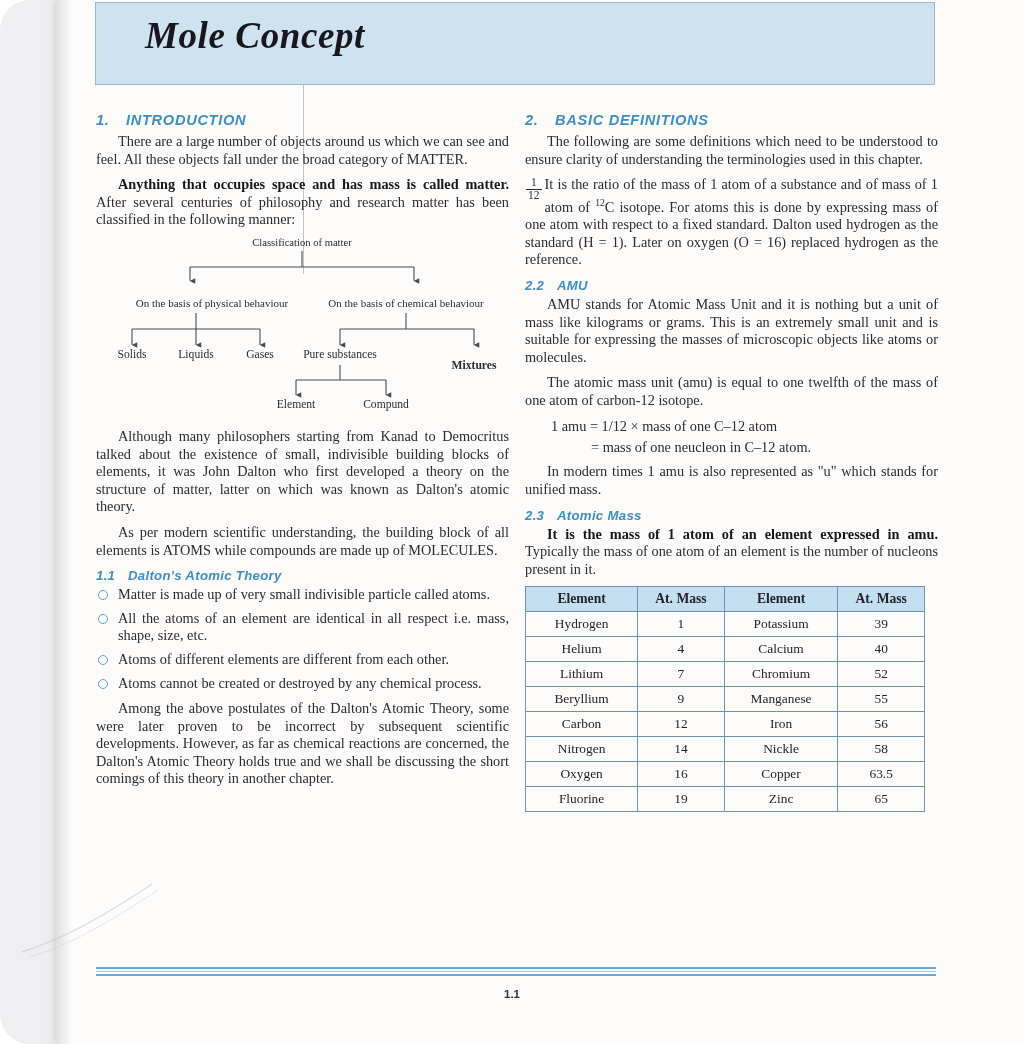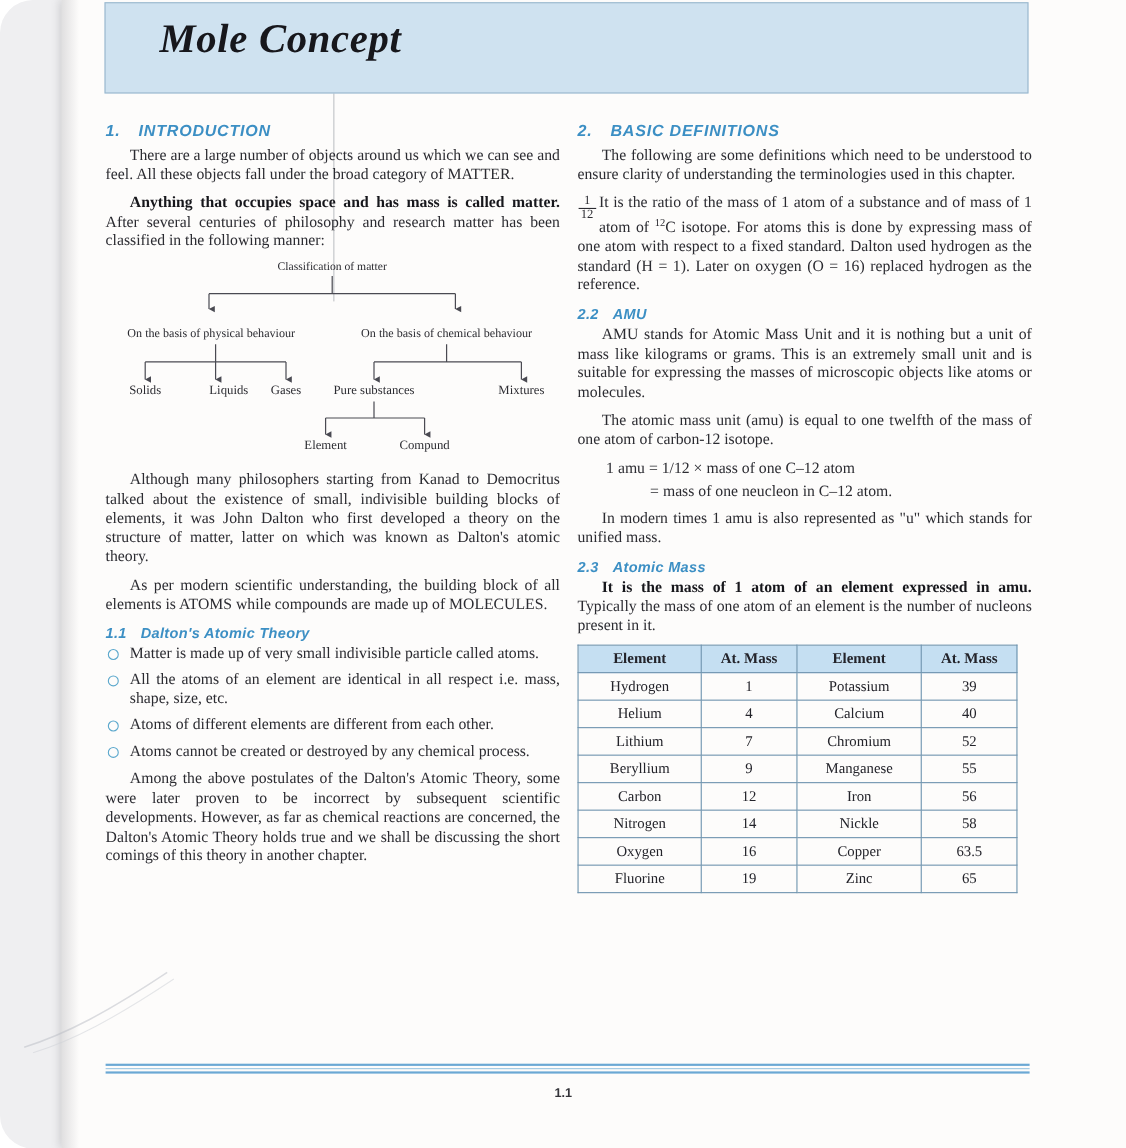--- a/index.html
+++ b/index.html
@@ -305,29 +305,29 @@
           <line x1="378" y1="92" x2="378" y2="108" marker-end="url(#ah)"></line>
 
           <line x1="244" y1="128" x2="244" y2="143"></line>
           <line x1="200" y1="143" x2="290" y2="143"></line>
           <line x1="200" y1="143" x2="200" y2="158" marker-end="url(#ah)"></line>
           <line x1="290" y1="143" x2="290" y2="158" marker-end="url(#ah)"></line>
         </g>
       </svg>
 
       <div class="tnode" style="left:206px; top:0px;">Classification of matter</div>
-      <div class="tnode lvl2" style="left:96px; top:60px;">On the basis of physical behaviour</div>
+      <div class="tnode lvl2" style="left:116px; top:60px;">On the basis of physical behaviour</div>
       <div class="tnode lvl2" style="left:310px; top:60px;">On the basis of chemical behaviour</div>
 
       <div class="tnode leaf" style="left:36px;  top:112px;">Solids</div>
-      <div class="tnode leaf" style="left:112px; top:112px;">Liquids</div>
+      <div class="tnode leaf" style="left:100px; top:112px;">Liquids</div>
       <div class="tnode leaf" style="left:164px; top:112px;">Gases</div>
 
       <div class="tnode leaf" style="left:244px; top:112px;">Pure substances</div>
-      <div class="tnode leaf" style="left:378px; top:112px;">Mixtures</div>
+      <div class="tnode leaf" style="left:378px; top:123px;font-weight:bold;">Mixtures</div>
 
       <div class="tnode leaf" style="left:200px; top:162px;">Element</div>
       <div class="tnode leaf" style="left:290px; top:162px;">Compund</div>
     </div>
 
     <p class="body">Although many philosophers starting from Kanad to Democritus talked about the existence of small, indivisible building blocks of elements, it was John Dalton who first developed a theory on the structure of matter, latter on which was known as Dalton's atomic theory.</p>
     <p class="body">As per modern scientific understanding, the building block of all elements is ATOMS while compounds are made up of MOLECULES.</p>
 
     <div class="h2-sec">
       <span class="h2-num">1.1</span>

